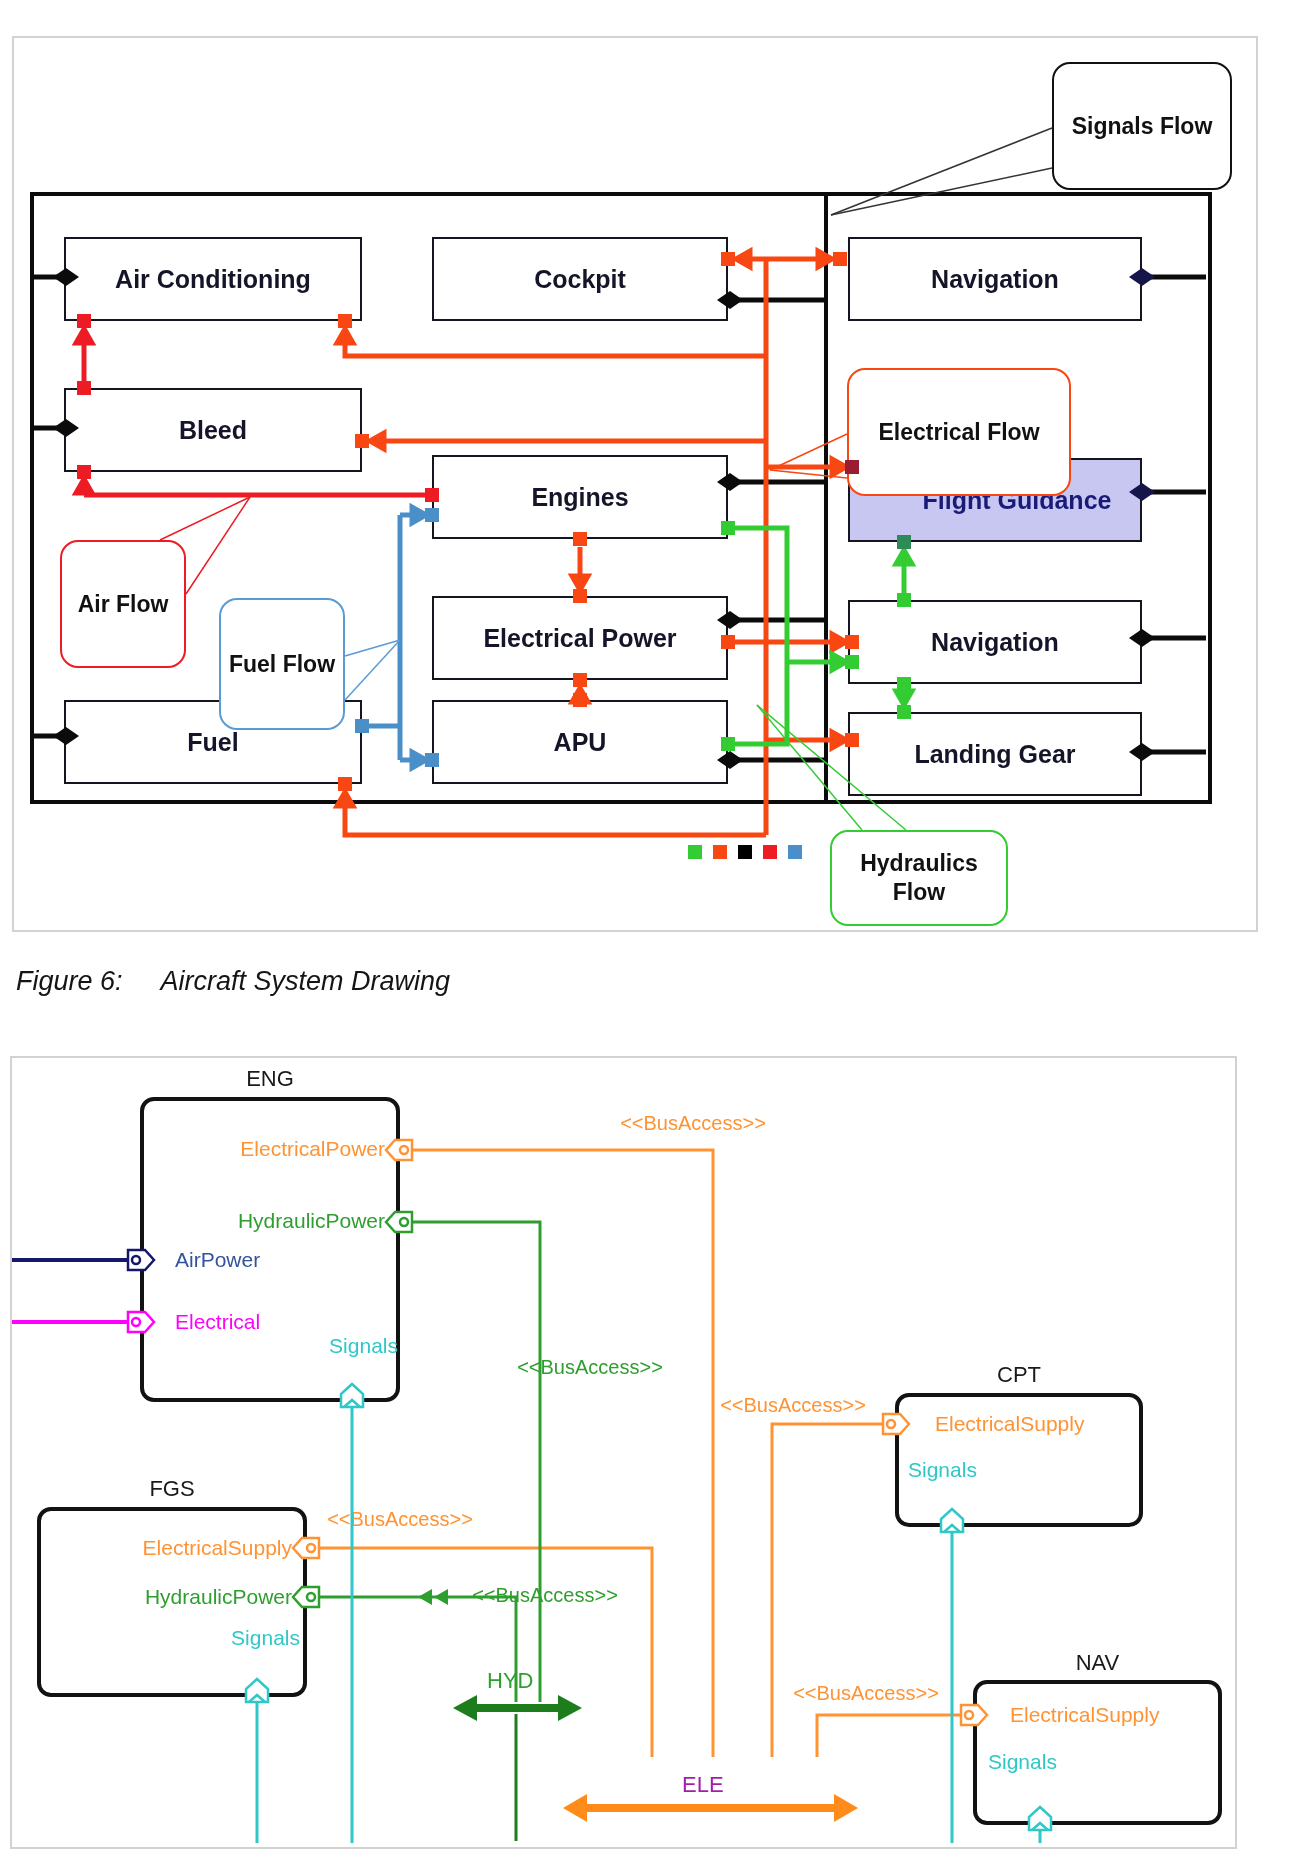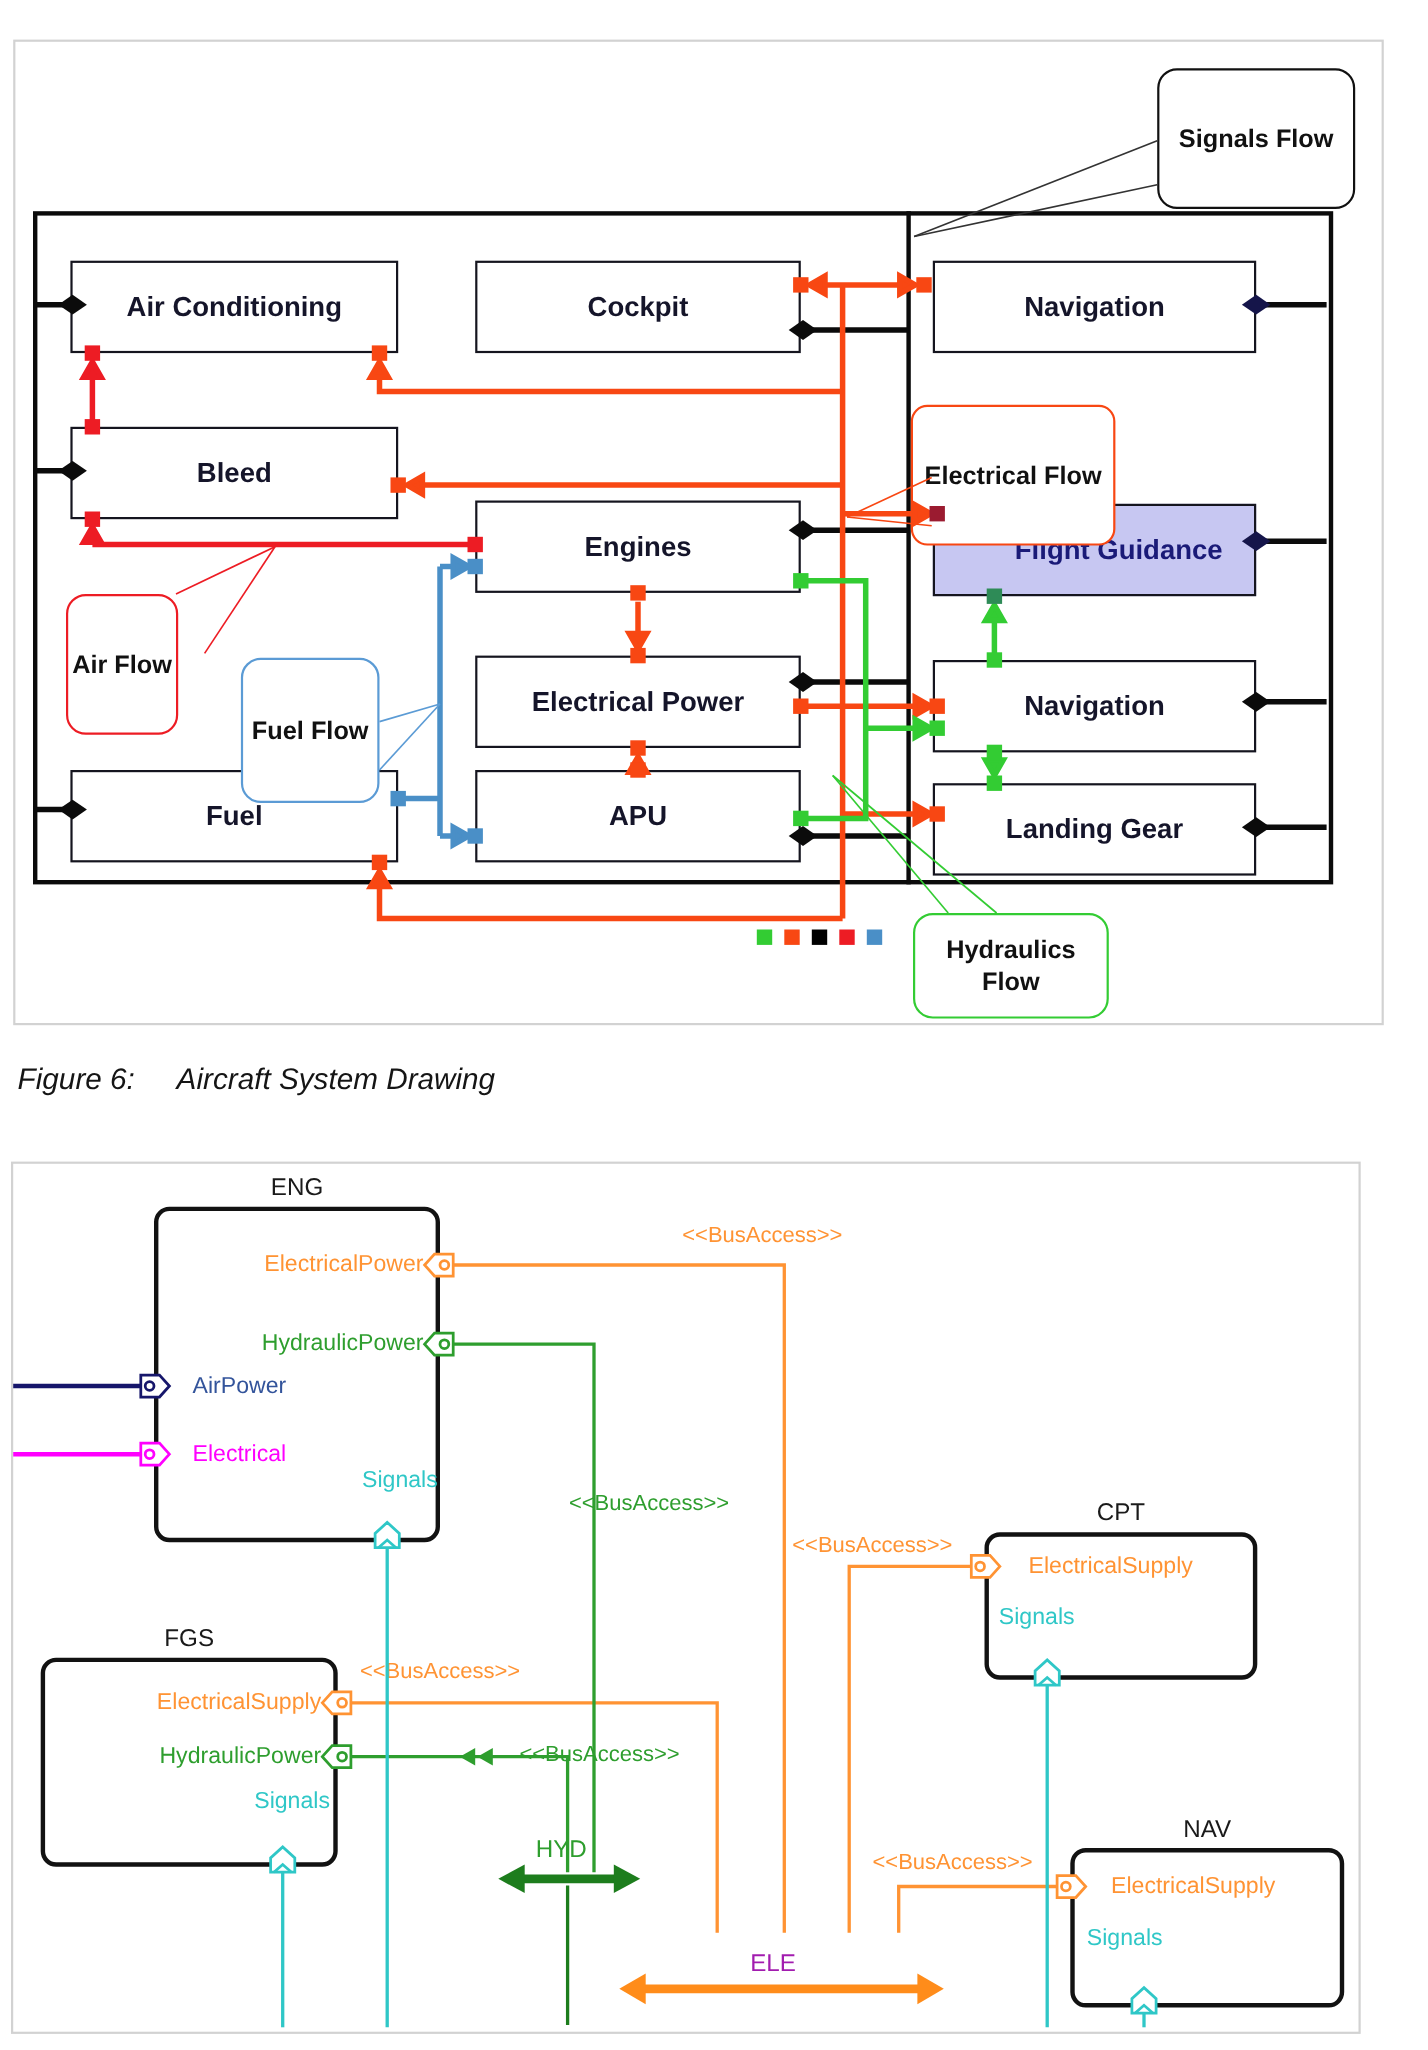--- a/index.html
+++ b/index.html
@@ -64,24 +64,24 @@
   <div class="tbox" style="left:432px;top:700px;width:296px;">
       <span>APU</span>
     </div>
   <div class="tbox" style="left:848px;top:712px;width:294px;">
       <span>Landing Gear</span>
     </div>
 
   <div class="callout" style="left:1052px;top:62px;width:180px;height:128px;border-color:#111;">
       <span>Signals Flow</span>
     </div>
-  <div class="callout" style="left:828px;top:368px;width:186px;height:128px;border-color:#f84713;border-radius:15px;">
+  <div class="callout" style="left:847px;top:368px;width:224px;height:128px;border-color:#f84713;">
       <span>Electrical Flow</span>
     </div>
-  <div class="callout" style="left:60px;top:540px;width:102px;height:128px;border-color:#ed1c24;">
+  <div class="callout" style="left:60px;top:540px;width:126px;height:128px;border-color:#ed1c24;">
       <span>Air Flow</span>
     </div>
   <div class="callout" style="left:219px;top:598px;width:126px;height:132px;border-color:#5b9bd5;">
       <span>Fuel Flow</span>
     </div>
   <div class="callout" style="left:830px;top:830px;width:178px;height:96px;border-color:#33cc33;">
       <span>Hydraulics Flow</span>
     </div>
 
   <div class="sw" style="left:688px;top:845px;background:#33cc33;"></div>

